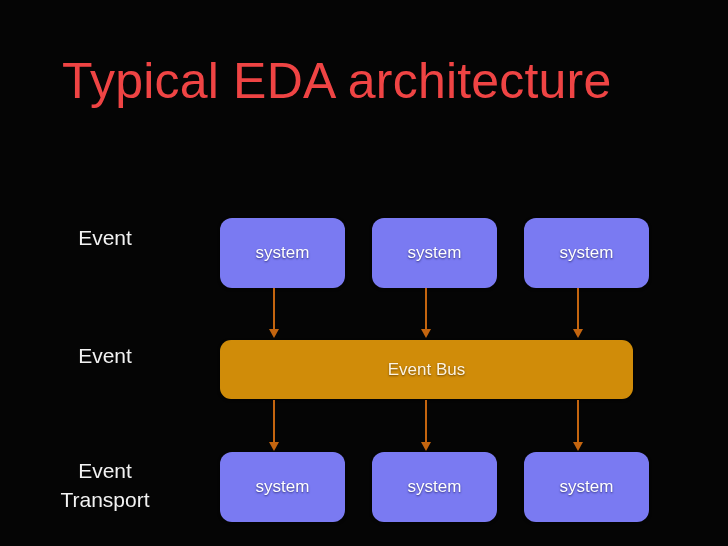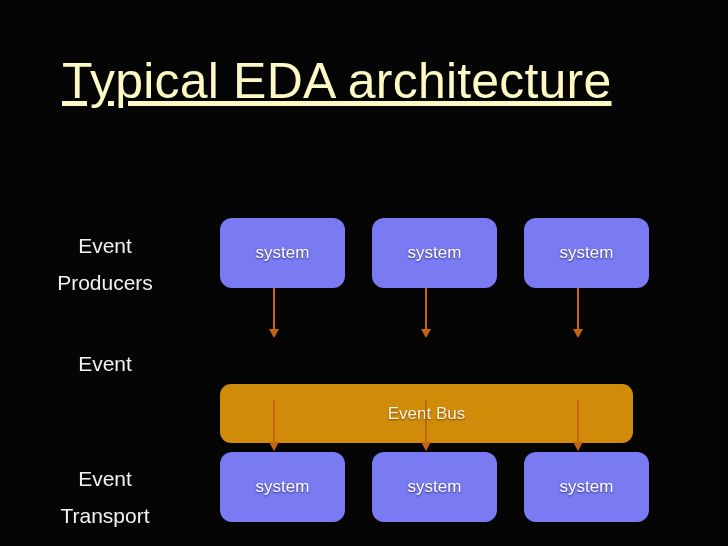--- a/index.html
+++ b/index.html
@@ -21,39 +21,37 @@
   
   #slide-title {
     position: absolute;
     left: 62px;
     top: 50px;
     width: 620px;
     font-size: 50px;
     line-height: 62px;
     font-weight: 400;
     letter-spacing: 0.2px;
-    color: #fef9c3;
+    color: #ef4444;
     white-space: nowrap;
-    text-decoration: underline;
   }
 
   
   .row-label {
     position: absolute;
     left: 10px;
     width: 190px;
     text-align: center;
     color: #f2f2f2;
     font-size: 21px;
     line-height: 29px;
     font-weight: 400;
   }
   .row-label .ln {
     display: block;
-    margin-top: 8px;
   }
   #label-producers { top: 223px; }
   #label-transport { top: 341px; }
   #label-consumers { top: 456px; }
 
   
   .system-box {
     position: absolute;
     width: 125px;
     height: 70px;
@@ -86,21 +84,20 @@
     left: 220px;
     top: 340px;
     width: 413px;
     height: 59px;
     border-radius: 11px;
     background: #d08c09;
     display: flex;
     align-items: center;
     justify-content: center;
     box-shadow: 0 1px 3px rgba(0,0,0,0.6);
-    margin-top: 44px;
   }
   #event-bus .bus-label {
     color: #fdf4e2;
     font-size: 17px;
     line-height: 20px;
     text-shadow: 0 1px 2px rgba(90,55,0,0.8);
   }
 
   
   .arrow {
@@ -140,21 +137,20 @@
 </style>
 </head>
 <body>
 
 <div id="slide">
 
   <div id="slide-title">Typical EDA architecture</div>
 
   <div class="row-label" id="label-producers">
     <span class="ln">Event</span>
-    <span class="ln">Producers</span>
   </div>
 
   <div class="row-label" id="label-transport">
     <span class="ln">Event</span>
   </div>
 
   <div class="row-label" id="label-consumers">
     <span class="ln">Event</span>
     <span class="ln">Transport</span>
   </div>

